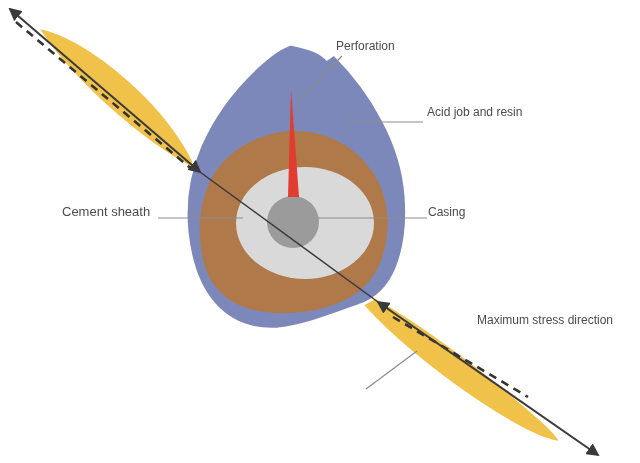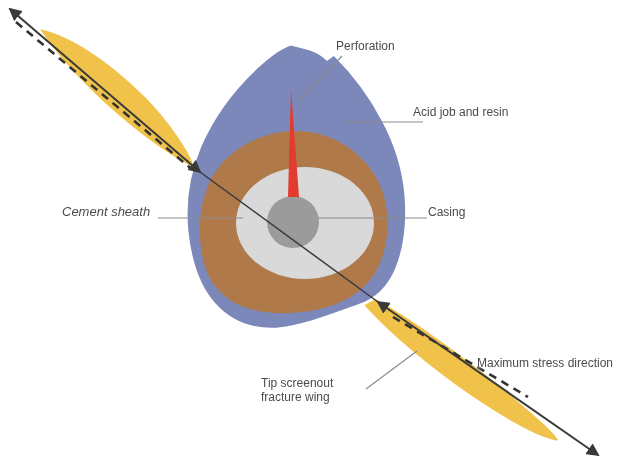--- a/index.html
+++ b/index.html
@@ -8,24 +8,24 @@
   .stage svg{position:absolute;left:0;top:0;}
   .lbl{
     position:absolute;
     font-size:12px;
     line-height:14px;
     color:#4b4b4b;
     white-space:nowrap;
     text-shadow:0 0 2px #fff,0 0 3px #fff,0 0 4px #fff;
   }
   .lbl-perforation{left:336px;top:39px;}
-  .lbl-acid{left:413px;top:105px;}
-  .lbl-cement{left:62px;top:205px;font-size:13px;font-style:italic;}
+  .lbl-acid{left:427px;top:105px;}
+  .lbl-cement{left:62px;top:205px;font-size:13px;}
   .lbl-casing{left:428px;top:205px;text-align:right;}
-  .lbl-maxstress{left:477px;top:313px;margin-top:43px;}
+  .lbl-maxstress{left:477px;top:313px;}
   .lbl-tip{left:261px;top:376px;}
   .arrow-line{stroke:#3a3a3a;stroke-width:2;fill:none;}
   .center-line{stroke:#3a3a3a;stroke-width:1.5;fill:none;}
   .dash-line{stroke:#333333;stroke-width:2.6;fill:none;stroke-dasharray:8 6;}
   .leader{stroke:#8c8c8c;stroke-width:1.2;fill:none;}
   .halo{stroke:#ffffff;stroke-width:3;}
   #ah path{fill:#3a3a3a;}
 </style>
 </head>
 <body>
@@ -70,17 +70,13 @@
   <div class="lbl lbl-acid">
     <div>Acid job and resin</div>
   </div>
 
   <div class="lbl lbl-cement">Cement sheath</div>
 
   <div class="lbl lbl-casing">Casing</div>
 
   <div class="lbl lbl-maxstress">Maximum stress direction</div>
 
-  <div class="lbl lbl-tip">
-    <div>Tip screenout</div>
-    <div>fracture wing</div>
-  </div>
 </div>
 
 </body></html>

